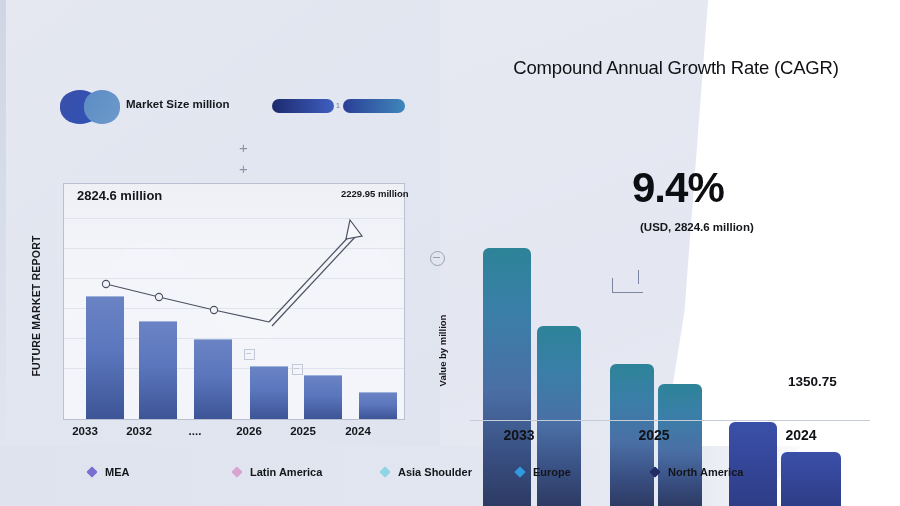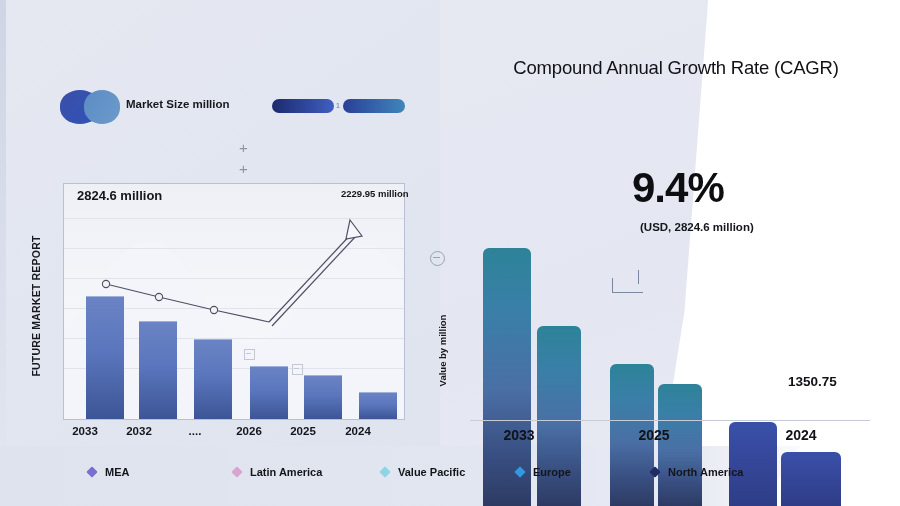--- a/index.html
+++ b/index.html
@@ -237,21 +237,21 @@
     <div class="leg" style="left:0px">
       <span class="dia" style="background: rgb(122, 111, 208);"></span>
       <span class="t">MEA</span>
     </div>
     <div class="leg" style="left:145px">
       <span class="dia" style="background: rgb(217, 164, 210);"></span>
       <span class="t">Latin America</span>
     </div>
     <div class="leg" style="left:293px">
       <span class="dia" style="background: rgb(143, 212, 230);"></span>
-      <span class="t">Value Pacific</span>
+      <span class="t">Asia Shoulder</span>
     </div>
     <div class="leg" style="left:428px">
       <span class="dia" style="background: rgb(47, 154, 224);"></span>
       <span class="t">Europe</span>
     </div>
     <div class="leg" style="left:563px">
       <span class="dia" style="background: rgb(34, 43, 99);"></span>
       <span class="t">North America</span>
     </div>
   </div>

